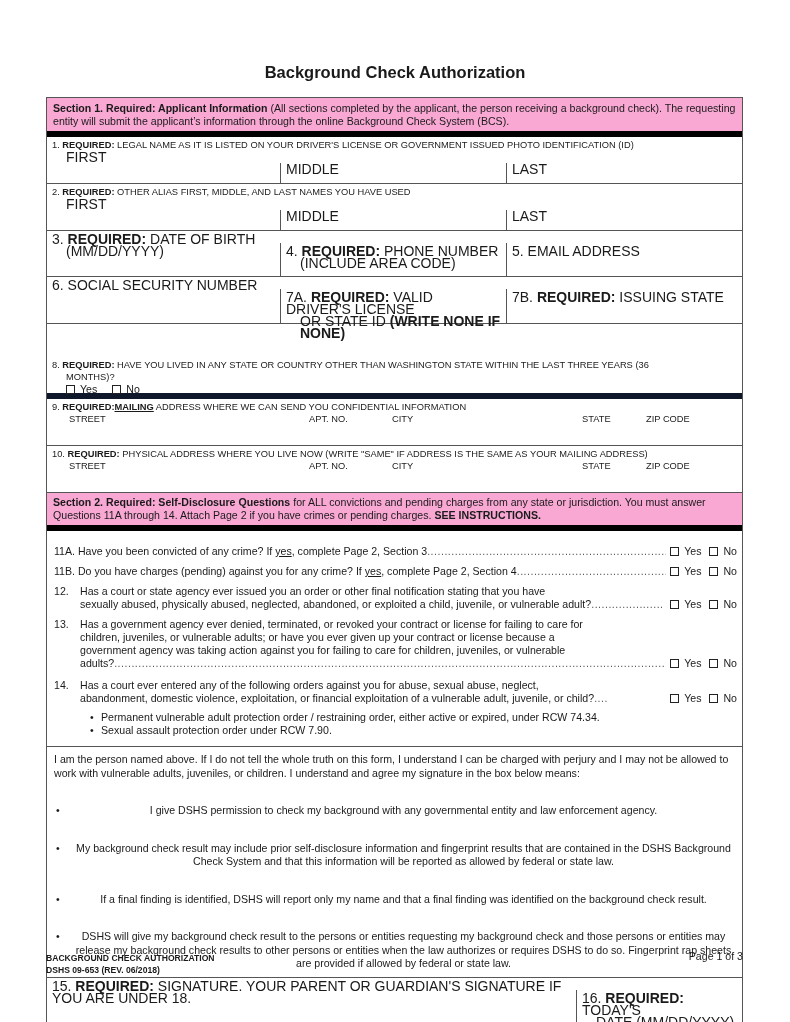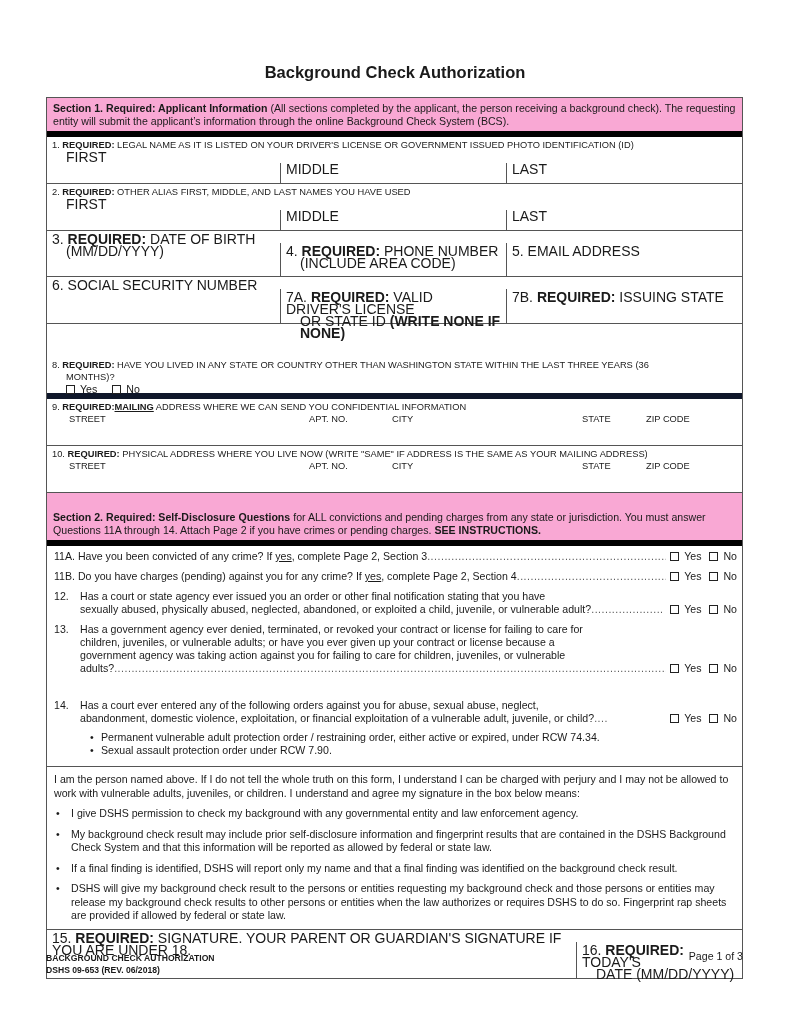--- a/index.html
+++ b/index.html
@@ -16,21 +16,21 @@
   .cb { display: inline-block; width: 9px; height: 9px; border: 1px solid #222; vertical-align: -1px; margin-right: 5px; box-sizing: border-box; background: #fff; }
   .q { font-size: 10.6px; line-height: 13px; position: relative; }
   .qline { display: flex; align-items: flex-end; }
   .dots { flex: 1; overflow: hidden; white-space: nowrap; color: #555; letter-spacing: 0.5px; }
   .yn { white-space: nowrap; padding-left: 4px; }
   .yn span.lab { margin-right: 8px; }
   .num { display: inline-block; width: 26px; }
   .bul { font-size: 10.6px; line-height: 13px; padding-left: 47px; position: relative; }
   .bul::before { content: "•"; position: absolute; left: 36px; }
   .dec { font-size: 10.6px; line-height: 13.5px; padding: 6px 6px 0 7px; }
-  .dec-bul { position: relative; padding-left: 17px; margin-top: 7px; }
+  .dec-bul { position: relative; padding-left: 17px; margin-top: 24px; text-align: center; }
   .dec-bul::before { content: "•"; position: absolute; left: 2px; }
   .footer-left { position: absolute; left: 46px; top: 952px; font-size: 8.6px; font-weight: bold; line-height: 12px; }
   .footer-right { position: absolute; right: 47px; top: 950px; font-size: 10.6px; }
   u { text-decoration: underline; }
 </style>
 </head>
 <body>
 
 <div class="title">Background Check Authorization</div>
 
@@ -92,23 +92,23 @@
 
   <div style="border-bottom:1px solid #555;height:47px;box-sizing:border-box;padding:2px 5px 0 5px;font-size:9.3px;line-height:12px;position:relative;">
     <div><span>10. </span><b>REQUIRED:</b><span> PHYSICAL ADDRESS WHERE YOU LIVE NOW (WRITE "SAME" IF ADDRESS IS THE SAME AS YOUR MAILING ADDRESS)</span></div>
     <span style="position:absolute;left:22px;top:14px;">STREET</span>
     <span style="position:absolute;left:262px;top:14px;">APT. NO.</span>
     <span style="position:absolute;left:345px;top:14px;">CITY</span>
     <span style="position:absolute;left:535px;top:14px;">STATE</span>
     <span style="position:absolute;left:599px;top:14px;">ZIP CODE</span>
   </div>
 
-  <div class="sec-head" style="padding-top:18px;padding-bottom:3px;"><b>Section 2. Required: Self-Disclosure Questions</b><span> for ALL convictions and pending charges from any state or jurisdiction. You must answer Questions 11A through 14. Attach Page 2 if you have crimes or pending charges. </span><b>SEE INSTRUCTIONS.</b></div>
+  <div class="sec-head" style="padding-top:3px;padding-bottom:3px;"><b>Section 2. Required: Self-Disclosure Questions</b><span> for ALL convictions and pending charges from any state or jurisdiction. You must answer Questions 11A through 14. Attach Page 2 if you have crimes or pending charges. </span><b>SEE INSTRUCTIONS.</b></div>
 
-  <div style="border-bottom:1px solid #555;padding:4px 5px 9px 7px;">
+  <div style="border-bottom:1px solid #555;padding:14px 5px 9px 7px;">
 
     <div class="q qline">
       <span style="white-space:nowrap;"><span>11A. Have you been convicted of any crime?  If </span><u>yes</u><span>, complete Page 2, Section 3</span></span>
       <span class="dots">..................................................................................................................................................</span>
       <span class="yn"><span><span class="cb"></span><span class="lab">Yes</span></span><span><span class="cb"></span><span>No</span></span></span>
     </div>
 
     <div class="q qline" style="margin-top:7px;">
       <span style="white-space:nowrap;"><span>11B. Do you have charges (pending) against you for any crime?  If </span><u>yes</u><span>, complete Page 2, Section 4</span></span>
       <span class="dots">..................................................................................................................................................</span>
@@ -128,21 +128,21 @@
       <div><span class="num">13.</span><span>Has a government agency ever denied, terminated, or revoked your contract or license for failing to care for</span></div>
       <div style="padding-left:26px;">children, juveniles, or vulnerable adults; or have you ever given up your contract or license because a</div>
       <div style="padding-left:26px;">government agency was taking action against you for failing to care for children, juveniles, or vulnerable</div>
       <div class="qline" style="padding-left:26px;">
         <span style="white-space:nowrap;">adults?</span>
         <span class="dots">...................................................................................................................................................................................................................</span>
         <span class="yn"><span><span class="cb"></span><span class="lab">Yes</span></span><span><span class="cb"></span><span>No</span></span></span>
       </div>
     </div>
 
-    <div class="q" style="margin-top:24px;">
+    <div class="q" style="margin-top:9px;">
       <div><span class="num">14.</span><span>Has a court ever entered any of the following orders against you for abuse, sexual abuse, neglect,</span></div>
       <div class="qline" style="padding-left:26px;">
         <span style="white-space:nowrap;">abandonment, domestic violence, exploitation, or financial exploitation of a vulnerable adult, juvenile, or child?</span>
         <span class="dots">....</span>
         <span class="yn"><span><span class="cb"></span><span class="lab">Yes</span></span><span><span class="cb"></span><span>No</span></span></span>
       </div>
     </div>
     <div style="margin-top:6px;">
       <div class="bul">Permanent vulnerable adult protection order / restraining order, either active or expired, under RCW 74.34.</div>
       <div class="bul">Sexual assault protection order under RCW 7.90.</div>

